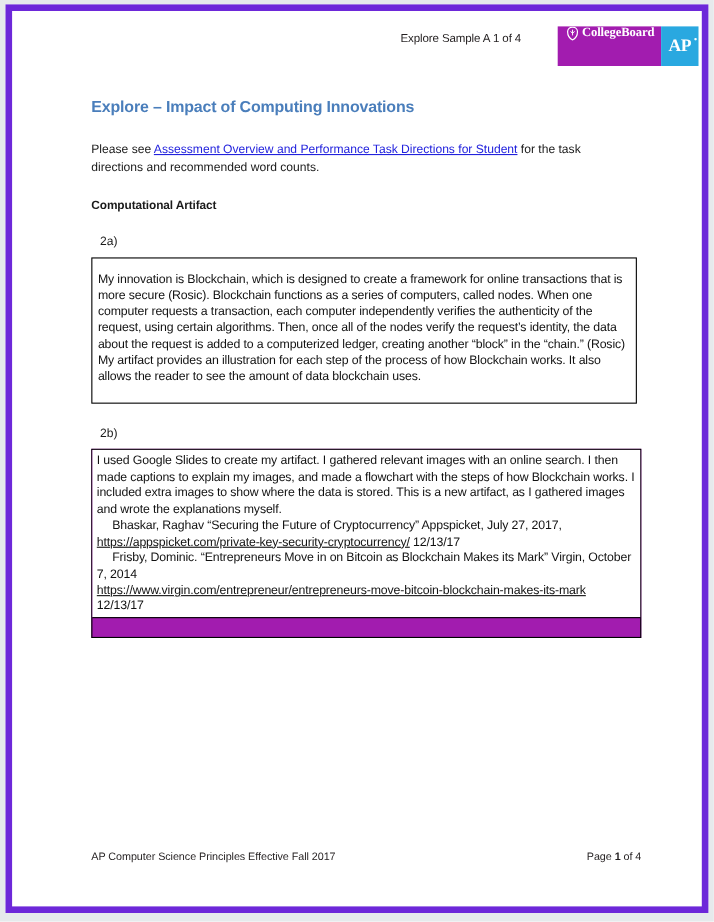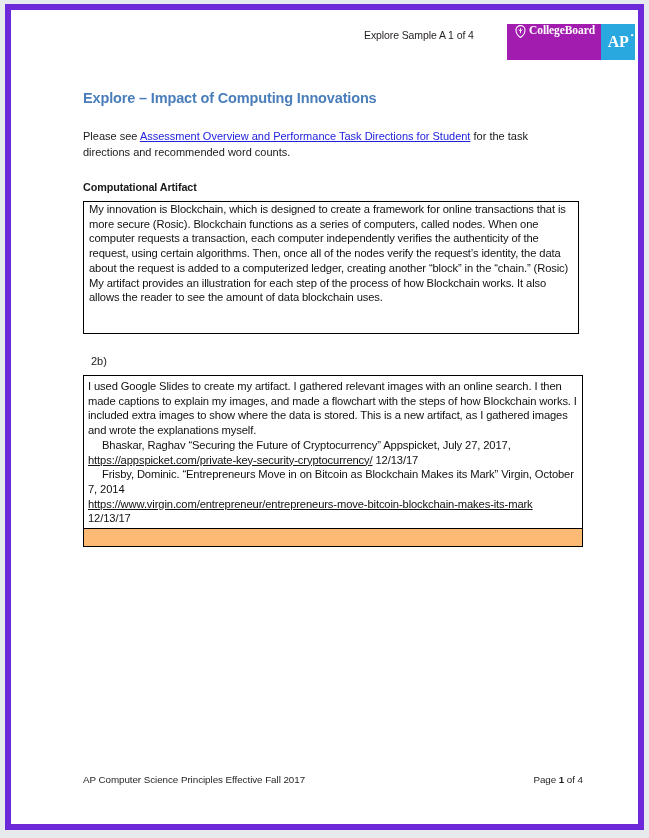--- a/index.html
+++ b/index.html
@@ -147,38 +147,38 @@
     margin-left: 8px;
   }
 
   #label-2a { margin-top: 21px; }
   #label-2b { margin-top: 21px; }
 
   .response-box {
     border: 1px solid #000000;
     box-sizing: border-box;
     background: #ffffff;
-    padding: 0 5px 3px 5px;
+    padding: 12px 5px 3px 5px;
     font-size: 11.2px;
     line-height: 14.7px;
     color: #111111;
     letter-spacing: -0.12px;
   }
 
   #box-2a {
     margin-top: 8px;
     width: 496px;
     height: 133px;
   }
   #box-2b-wrap {
     margin-top: 8px;
     width: 500px;
     border: 1px solid #000000;
     box-sizing: border-box;
-    background: #fdba74;
+    background: #a21caf;
   }
   #box-2b {
     border: 0;
     padding: 3px 5px 2px 4px;
     width: 100%;
     box-sizing: border-box;
   }
   #box-2b-footer-row {
     border-top: 1px solid #000000;
     height: 17px;
@@ -231,20 +231,21 @@
     </div>
 
     <div id="content">
 
       <div class="doc-title">Explore – Impact of Computing Innovations</div>
 
       <div id="instruction-line"><span>Please see </span><span id="instruction-link">Assessment Overview and Performance Task Directions for Student</span><span> for the task directions and recommended word counts.</span></div>
 
       <div id="section-heading">Computational Artifact</div>
 
+      <div id="label-2a" class="prompt-label">2a)</div>
 
       <div id="box-2a" class="response-box">
         <p class="para">My innovation is Blockchain, which is designed to create a  framework for online transactions that is more secure (Rosic). Blockchain functions as a series of computers, called nodes. When one computer requests a transaction, each computer independently verifies the authenticity of the request, using certain algorithms. Then, once all of the nodes verify the request’s identity, the data about the request is added to a computerized ledger, creating another “block” in the “chain.” (Rosic)</p>
         <p class="para">My artifact provides an illustration for each step of the process of how Blockchain works. It also allows the reader to see the amount of data blockchain uses.</p>
       </div>
 
       <div id="label-2b" class="prompt-label">2b)</div>
 
       <div id="box-2b-wrap">
         <div id="box-2b" class="response-box">

